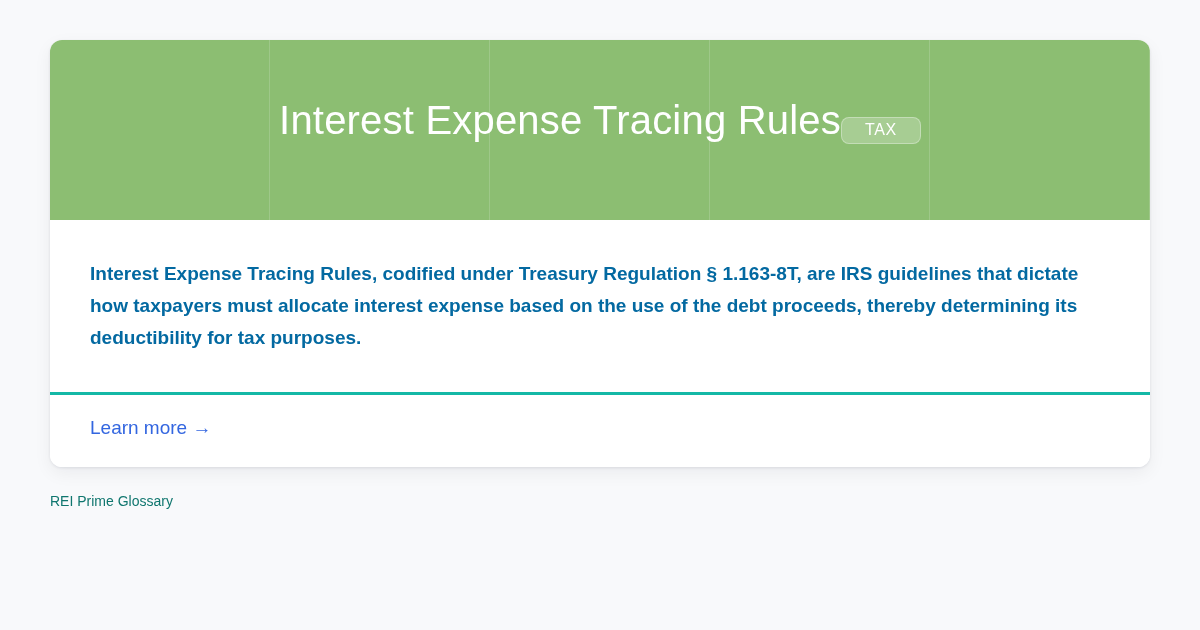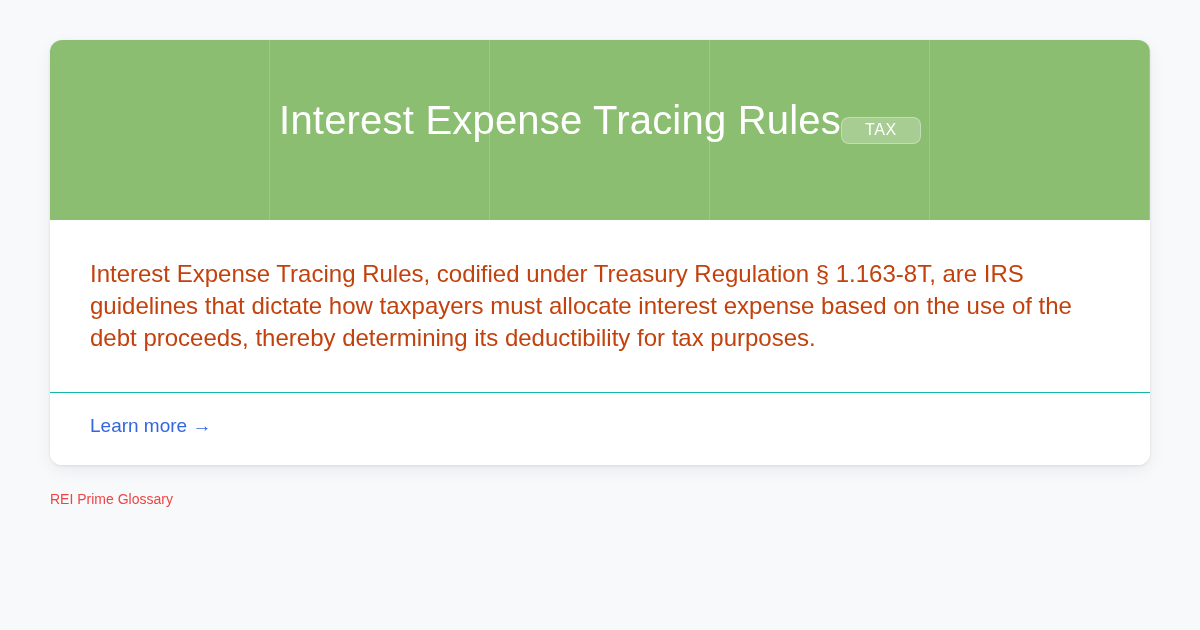--- a/index.html
+++ b/index.html
@@ -89,47 +89,47 @@
     letter-spacing: 0.6px;
   }
 
   
   .card-body {
     padding: 38px 40px 38px 40px;
     background: #ffffff;
   }
 
   .definition {
-    color: #c2410c;
-    font-size: 24px;
+    color: #0369a1;
+    font-size: 19px;
     line-height: 32px;
-    font-weight: 400;
+    font-weight: 700;
   }
 
   
   .card-footer {
-    border-top: 1px solid #14b8a6;
+    border-top: 3px solid #14b8a6;
     padding: 20px 40px 26px 40px;
     background: #ffffff;
   }
 
   .learn-more {
     display: inline-block;
     color: #3366e0;
     font-size: 19px;
     line-height: 26px;
     text-decoration: none;
     cursor: pointer;
   }
 
   
   .page-footer {
     margin-top: 24px;
     padding-left: 0px;
-    color: #ef4444;
+    color: #0f766e;
     font-size: 14px;
     line-height: 20px;
   }
 </style>
 </head>
 <body>
 
 <div class="page">
 
   <div class="card">

